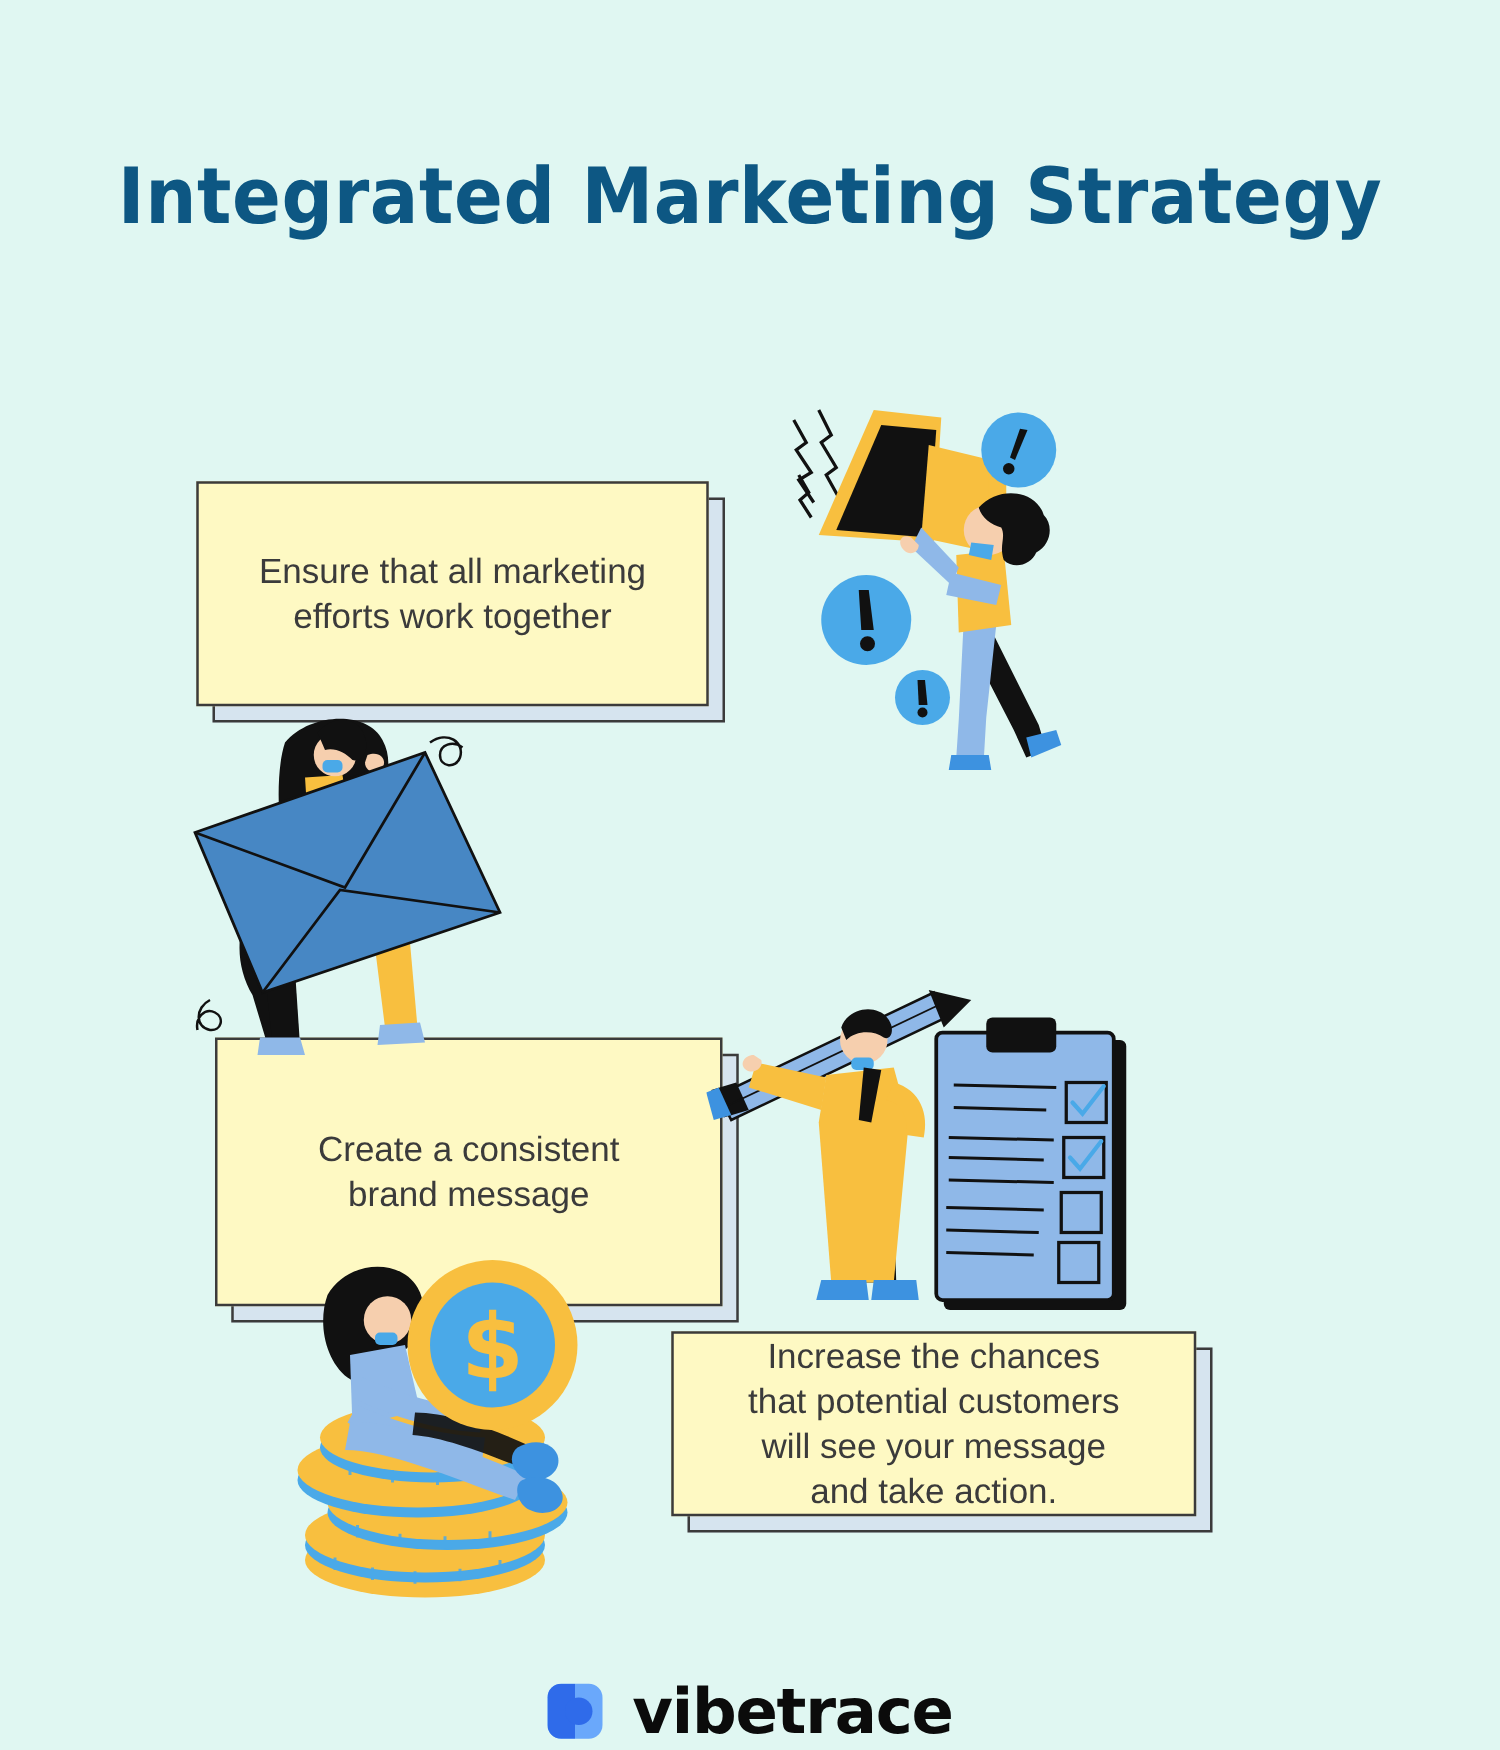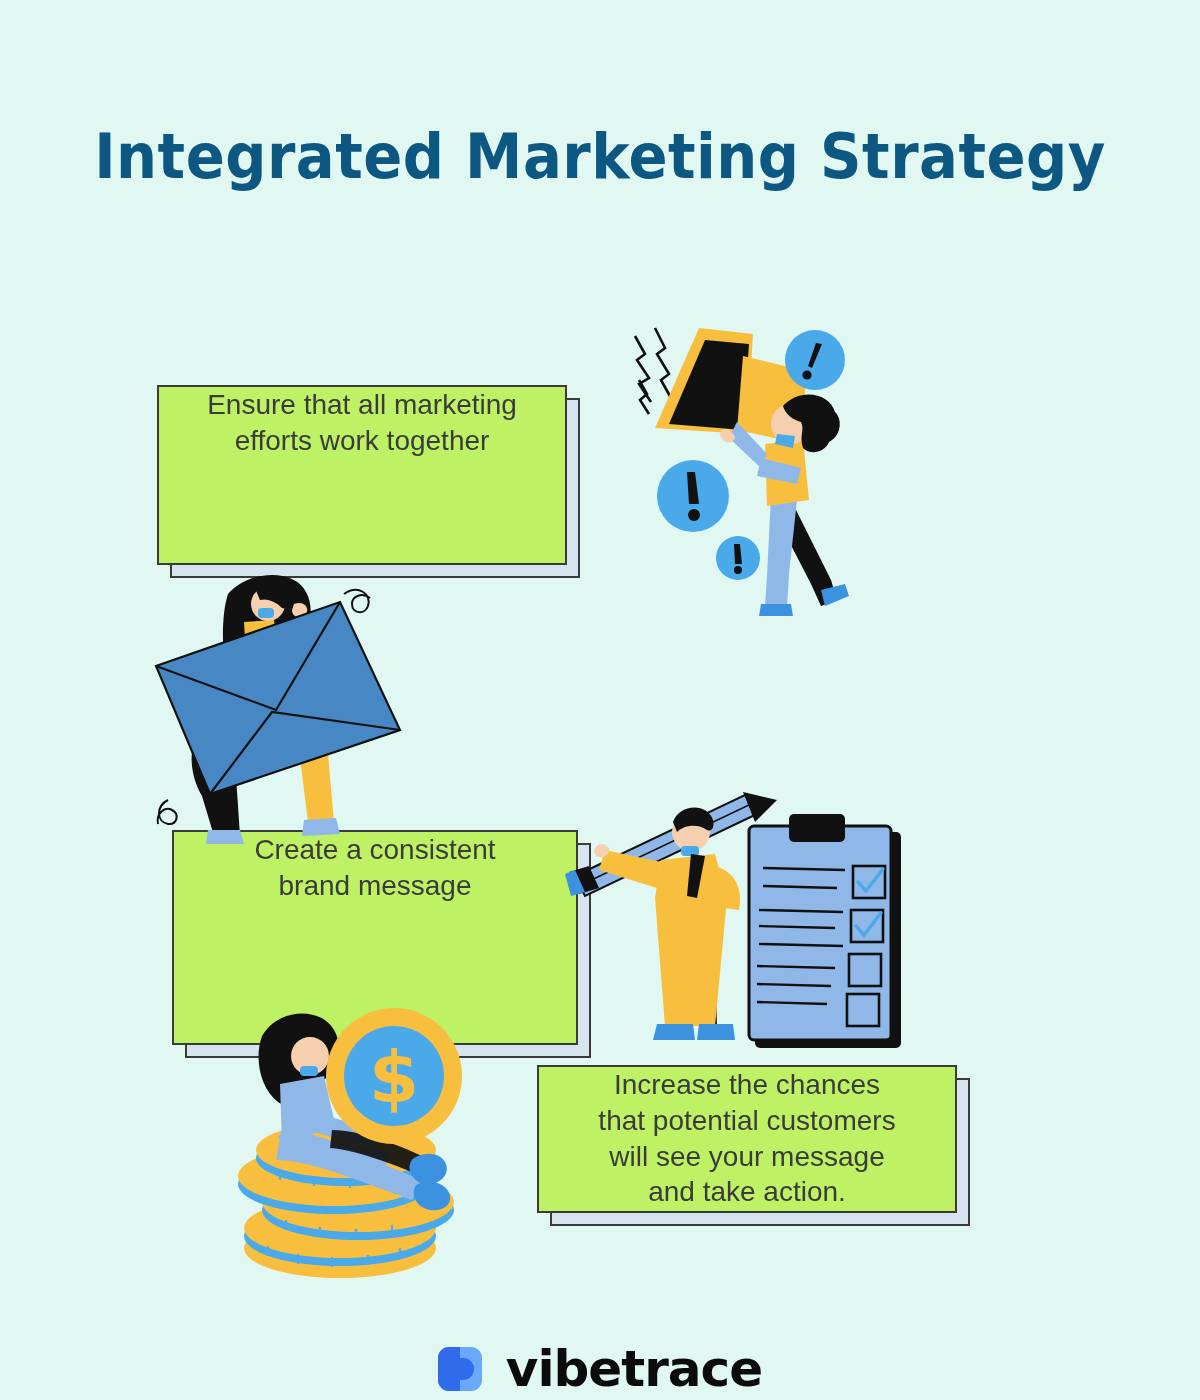--- a/index.html
+++ b/index.html
@@ -28,24 +28,24 @@
   
   .card-wrap{position:absolute;}
   .card-shadow{
     position:absolute;left:13px;top:13px;width:100%;height:100%;
     background:#d6e4ef;
     border:2.5px solid #3b3b3b;
     box-sizing:border-box;
   }
   .card{
     position:absolute;left:0;top:0;width:100%;height:100%;
-    background:#bef264;
+    background:#fef9c3;
     border:2.5px solid #3b3b3b;
     box-sizing:border-box;
-    display:flex;justify-content:center;
+    display:flex;align-items:center;justify-content:center;
     text-align:center;
   }
   .card-text{
     color:#3b3b3b;
     font-size:28px;
     line-height:1.28;
     padding:0 22px;
     white-space:pre-line;
   }
 

